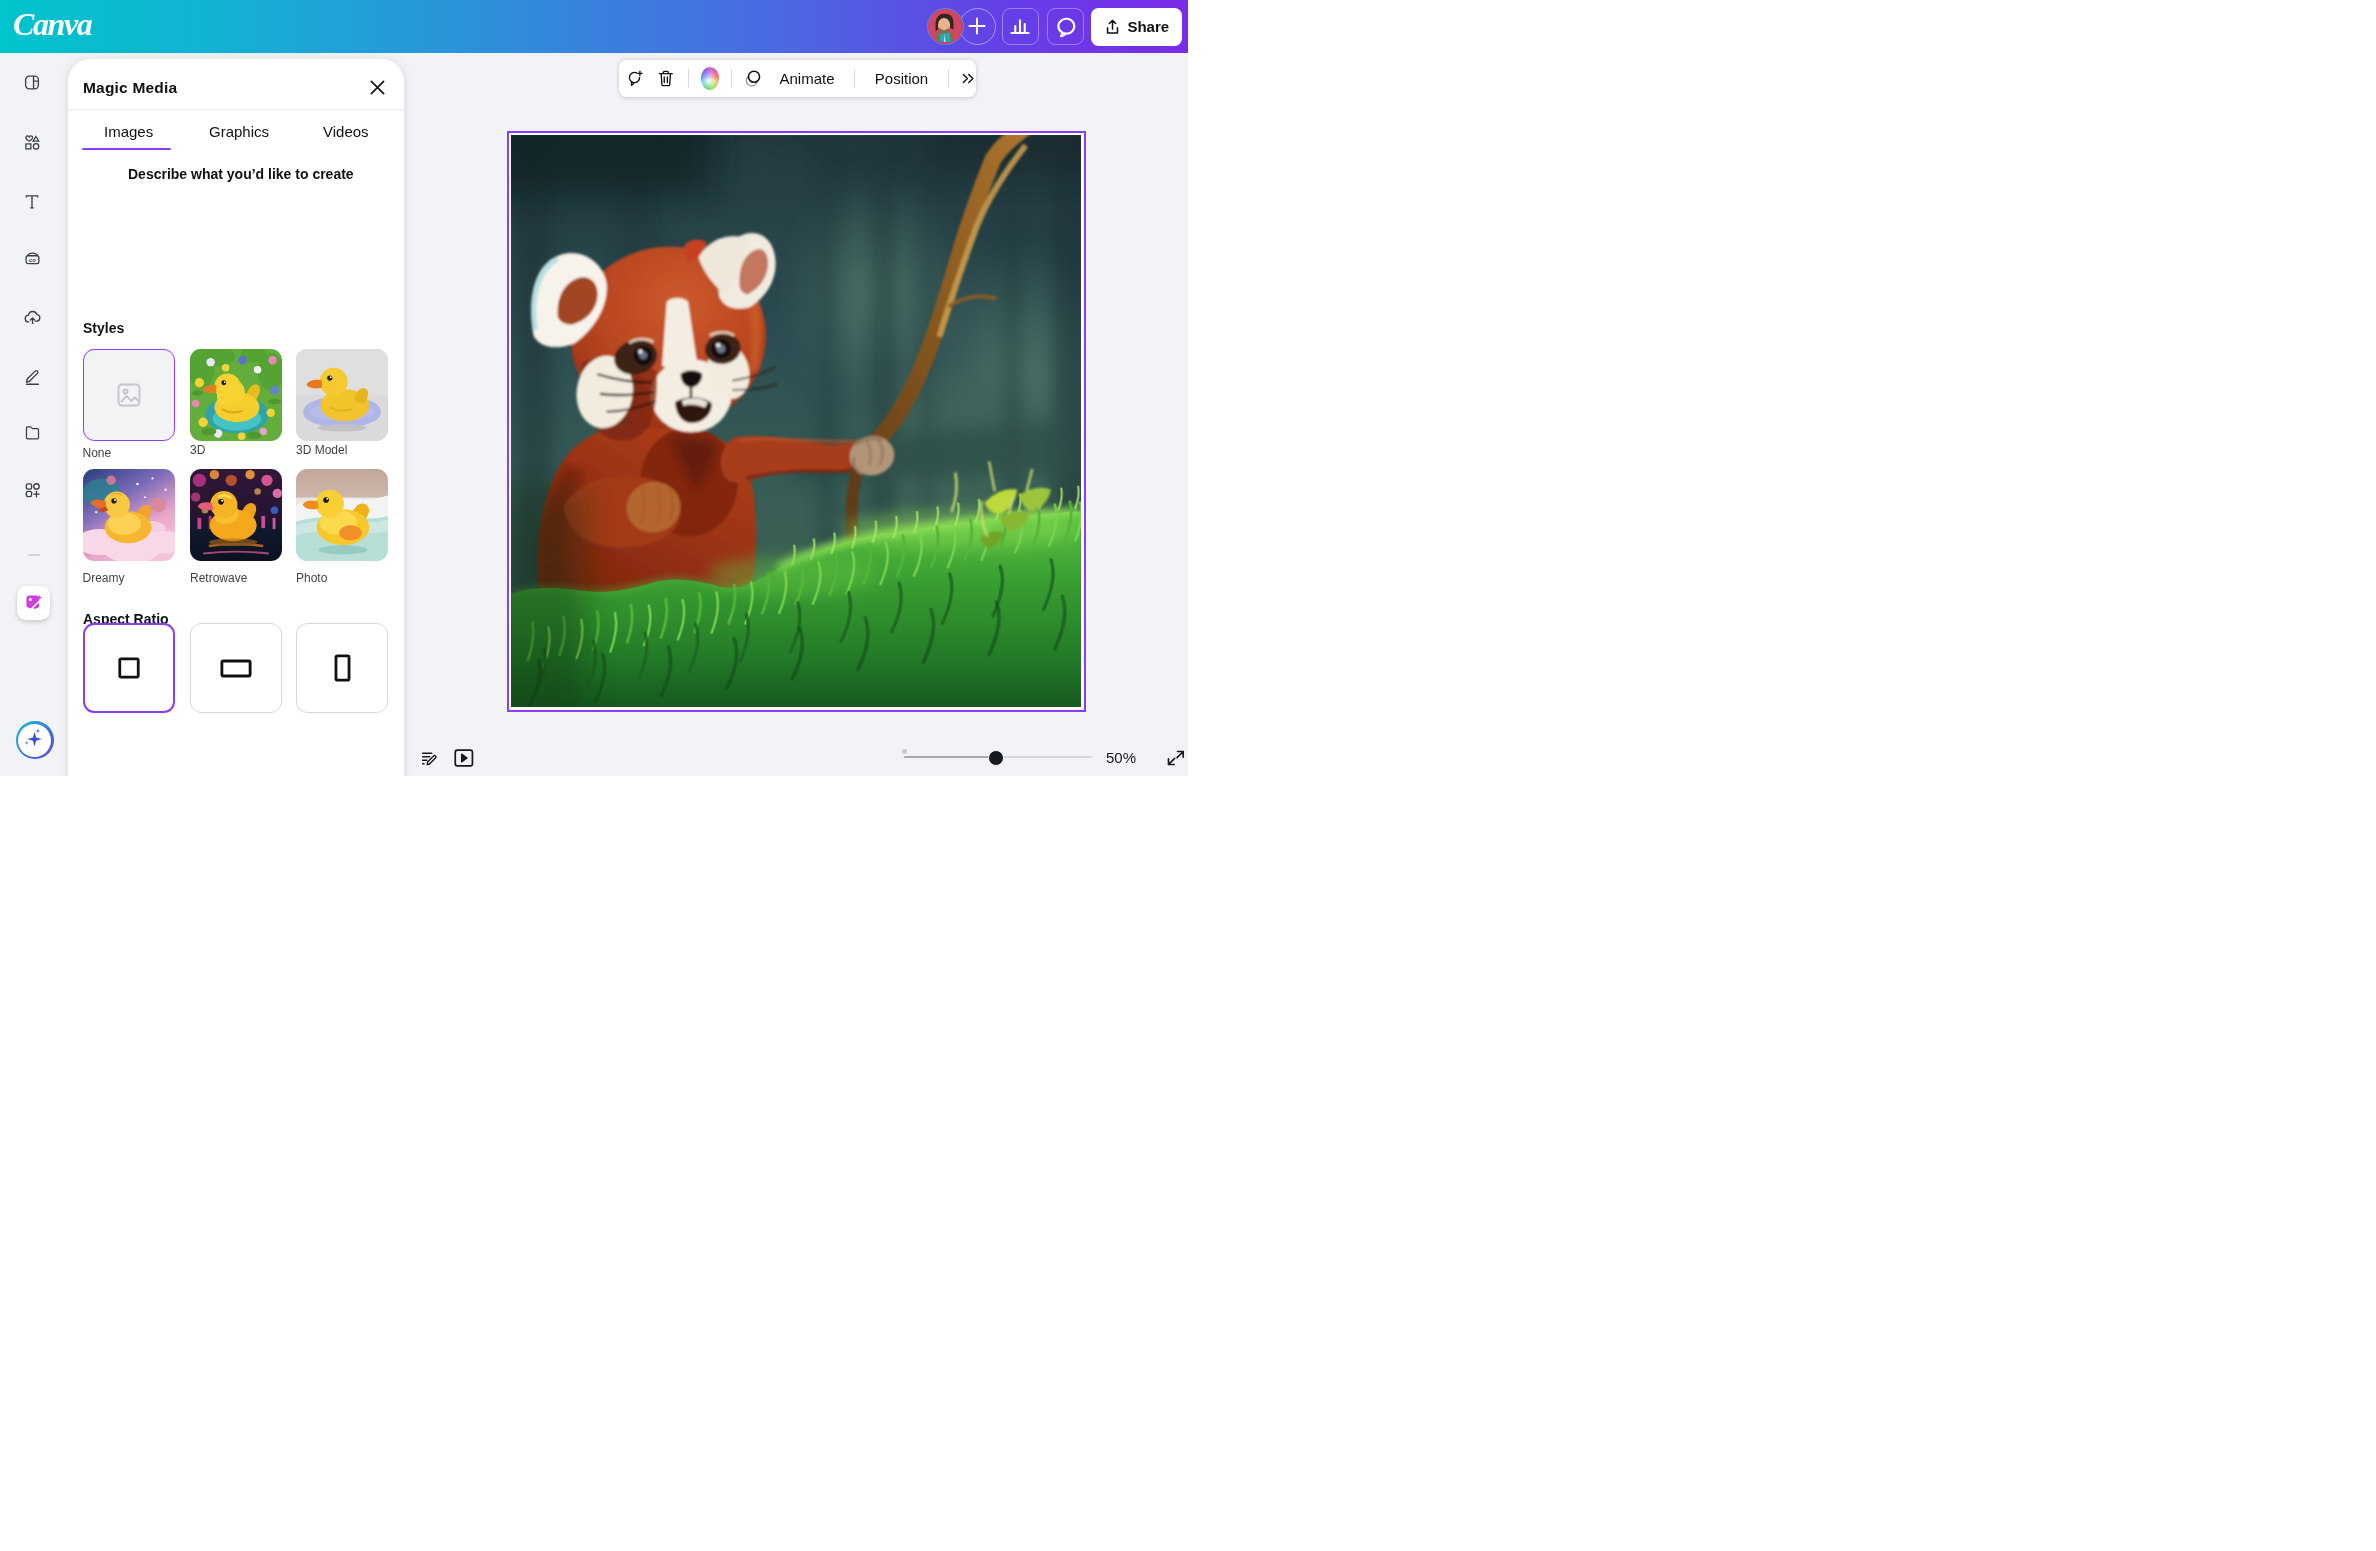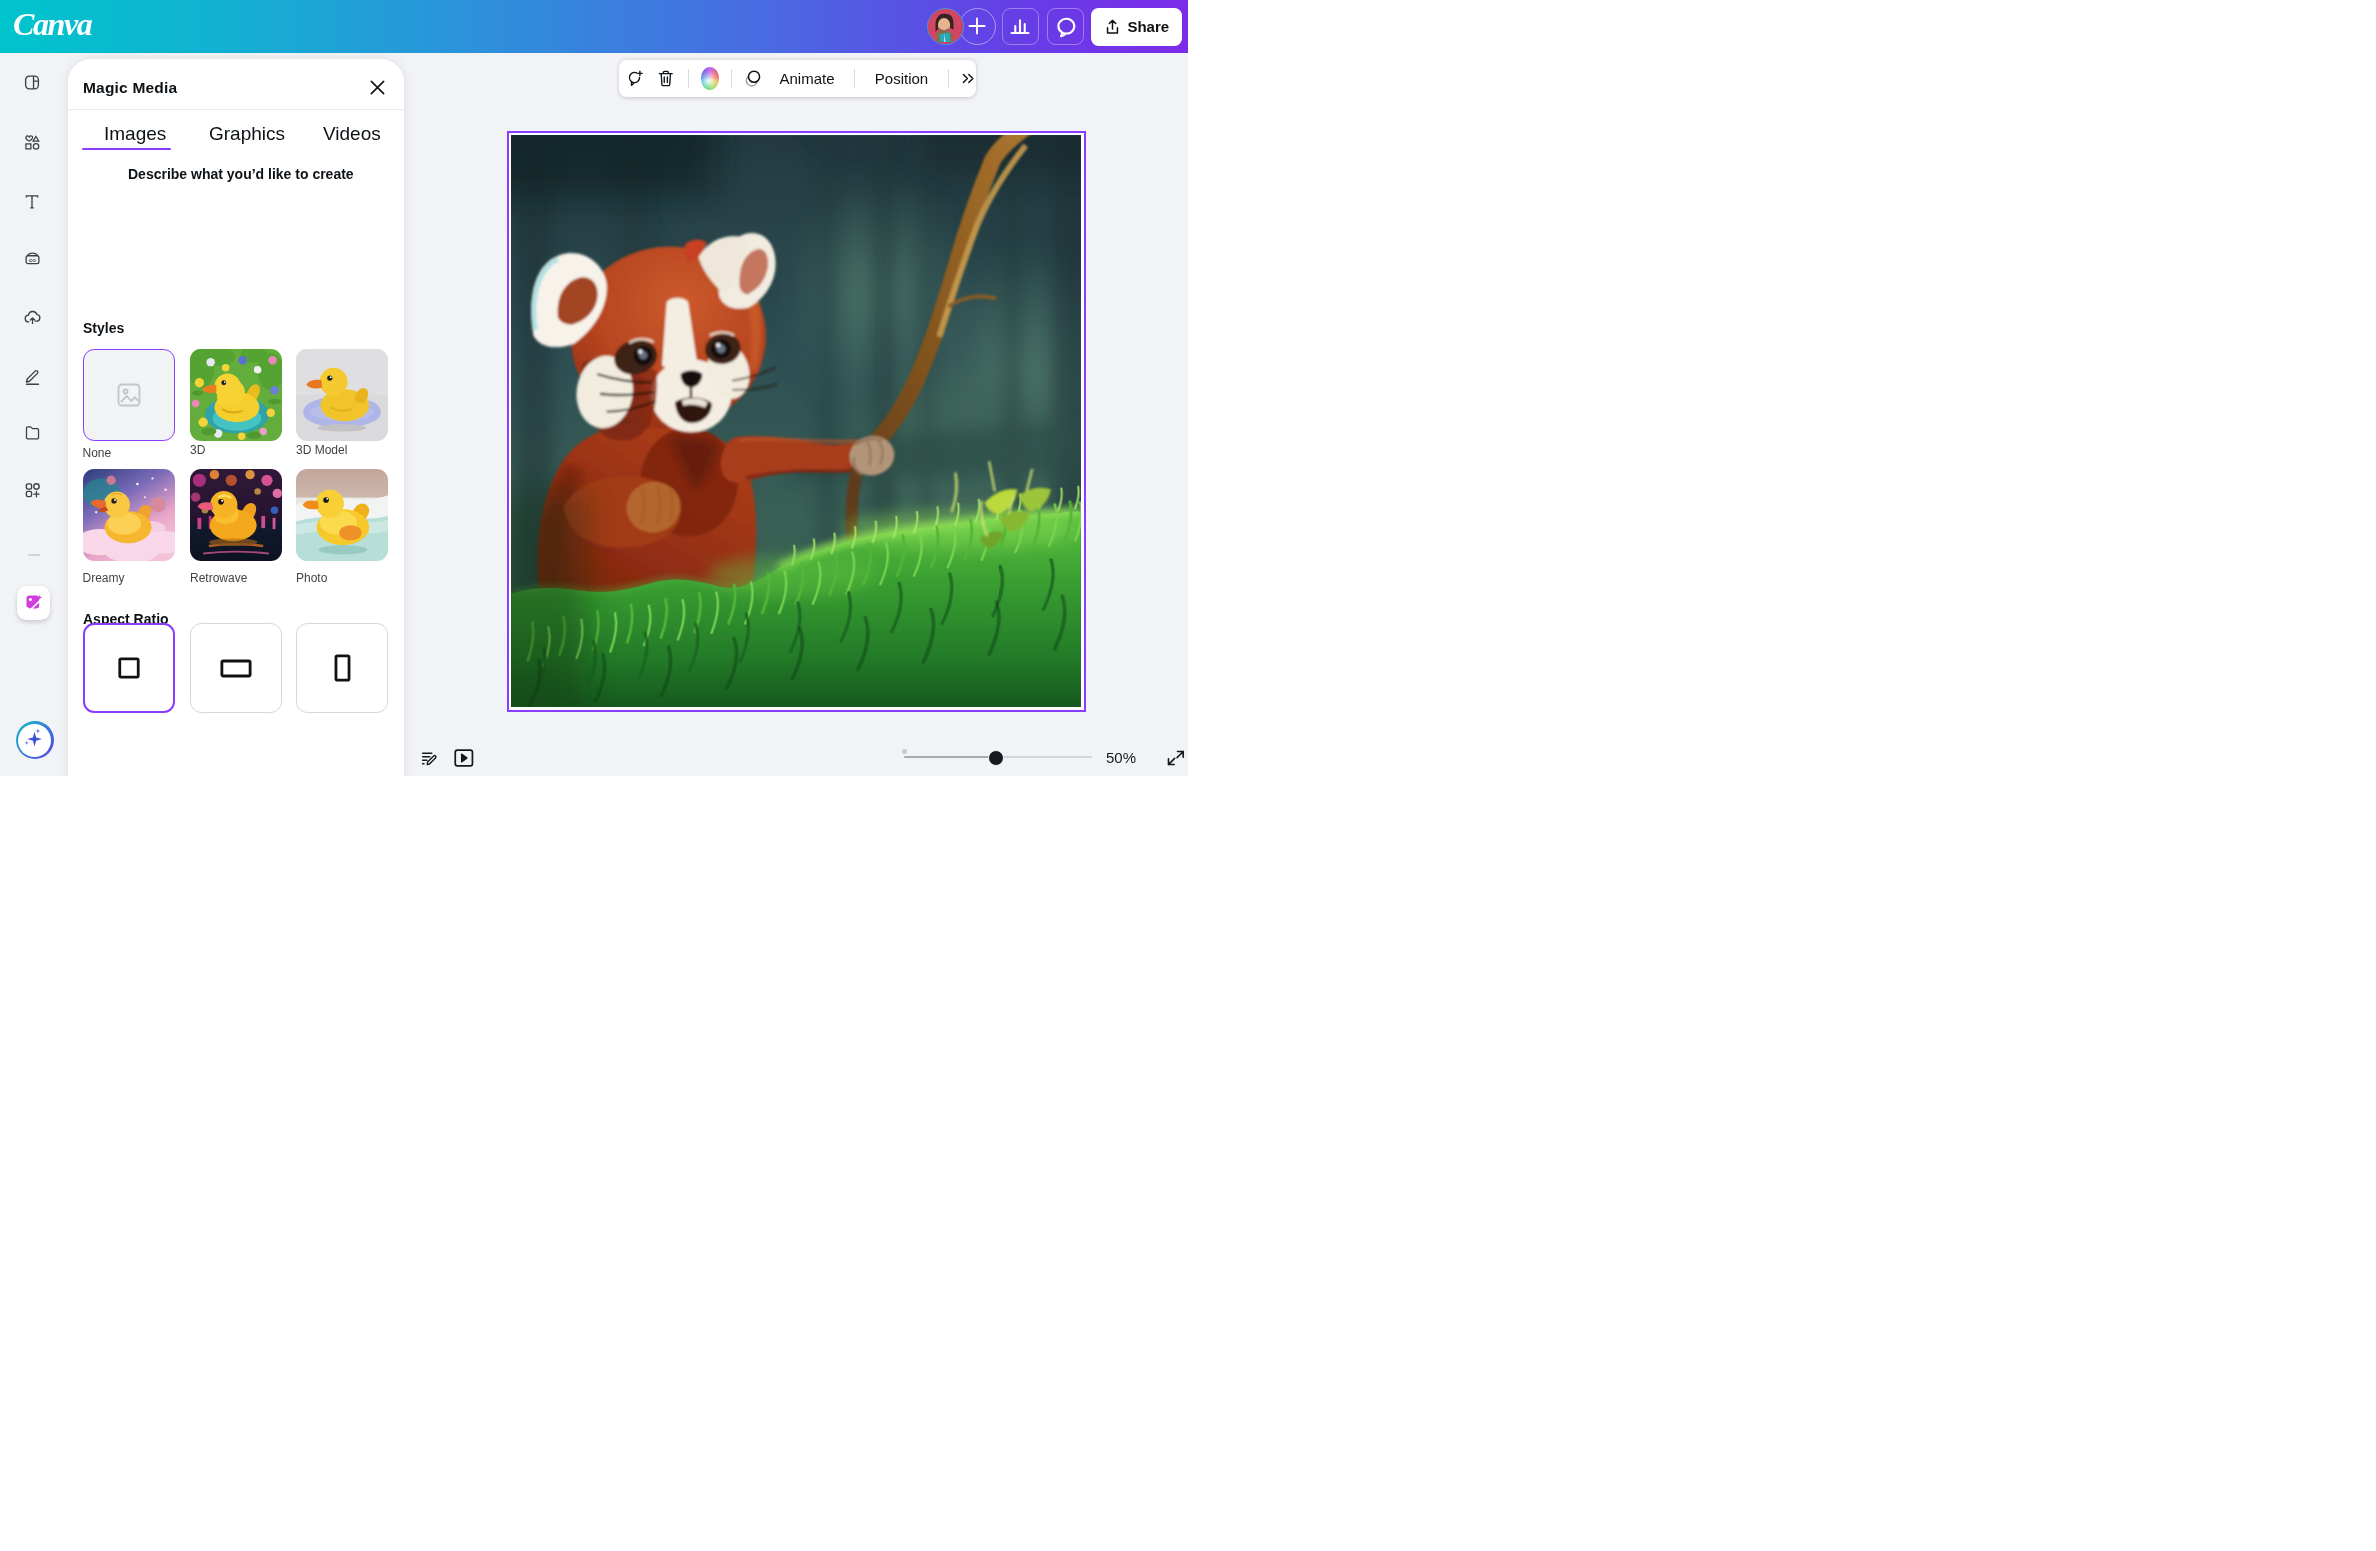--- a/index.html
+++ b/index.html
@@ -25,21 +25,21 @@
   .sparkcirc { position:absolute; left:15.5px; top:668px; width:38px; height:38px; border-radius:50%;
     background:linear-gradient(135deg,#16bfcb,#3f63e0 70%,#6e3fe4); display:flex; align-items:center; justify-content:center; }
   .sparkinner { width:33px; height:33px; border-radius:50%; background:#fff; display:flex; align-items:center; justify-content:center; }
   
   .panel { position:absolute; left:68px; top:59px; width:336px; height:861px; background:#fff; border-radius:23px;
     box-shadow:0 1.9px 11.2px rgba(0,0,0,0.10); }
   .pheader { position:absolute; left:15px; top:19.7px; font-size:15.5px; font-weight:bold; color:#0d1216; letter-spacing:0.2px;}
   .pheader2 { position:absolute; left:0; right:0; top:0; height:51px; border-bottom:0.9px solid #e9eaec; }
   .closex { position:absolute; right:18px; top:19.7px; width:17px; height:17px; color:#111; }
   .tabs { position:absolute; left:0; top:51px; width:100%; height:39px; }
-  .tab { position:absolute; top:13px; font-size:19px; color:#0d1216; }
+  .tab { position:absolute; top:13px; font-size:15px; color:#0d1216; }
   .tabline { position:absolute; left:13.6px; top:89px; width:89px; height:2.3px; background:#8b3dff; border-radius:1.9px;}
   .plabel { position:absolute; font-size:14px; font-weight:bold; color:#0d1216; }
   .prompt { position:absolute; left:14.5px; top:135px; width:305px; height:110px; border:1.9px solid #8b3dff; border-radius:9.4px;
     color:#7e7f83; font-size:16px; line-height:22px; padding:11.2px 9.4px 11.2px 14px; letter-spacing:-0.1px; }
   .thumb { position:absolute; width:92px; height:92px; border-radius:11.2px; overflow:hidden; }
   .tlabel { position:absolute; width:92px; text-align:left; font-size:12px; color:#404347; }
   .none-thumb { border:1.9px solid #8b3dff; background:#f2f3f5; display:flex; align-items:center; justify-content:center; color:#c7c9cd;}
   .arbtn { position:absolute; width:92px; height:90px; border-radius:11.2px; border:0.9px solid #d6d7da; background:#fff;
     display:flex; align-items:center; justify-content:center; }
   .arbtn.sel { border:2.3px solid #8b3dff; }

